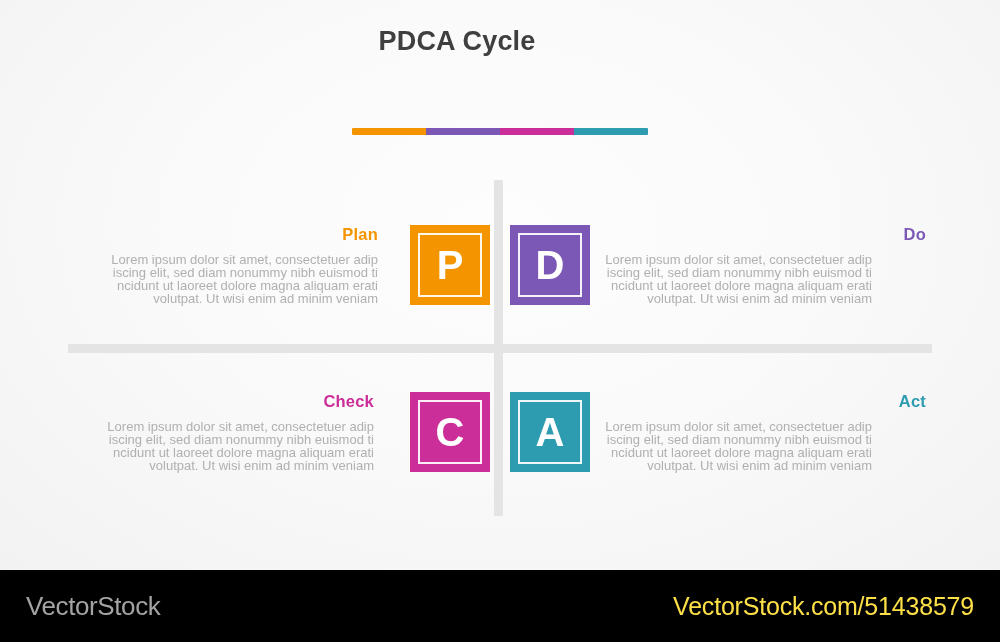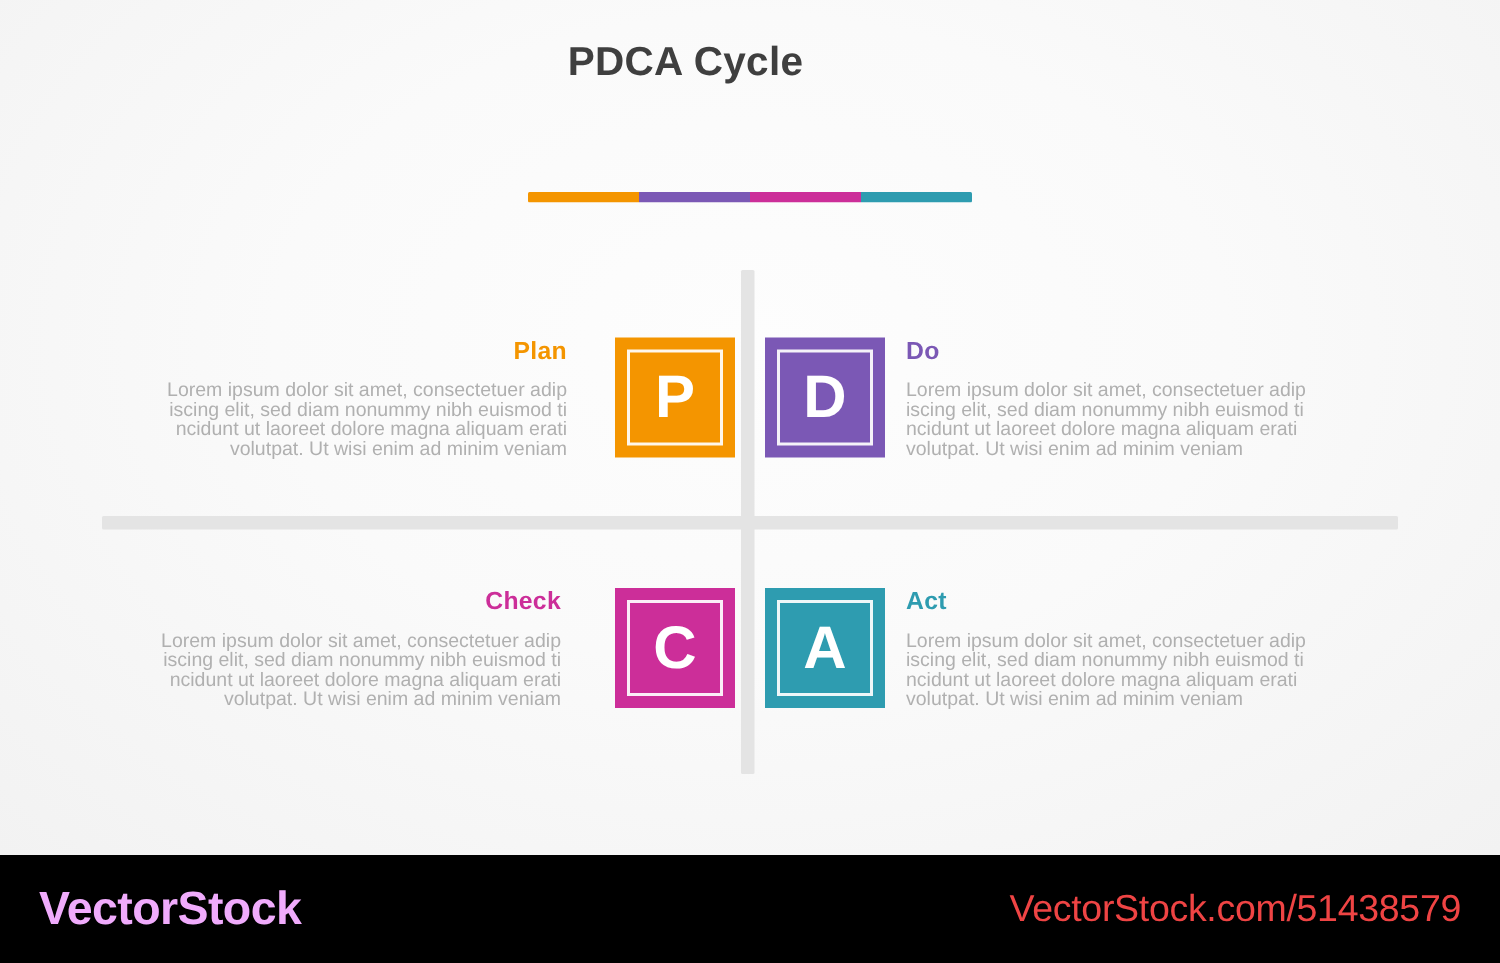--- a/index.html
+++ b/index.html
@@ -84,21 +84,21 @@
   }
   .quad.tl { left:60px;  top:10px;gap:18px;  }
   .quad.tr { left:510px; top:10px;  }
   .quad.bl { left:60px;  top:177px;gap:22px; }
   .quad.br { left:510px; top:177px; }
 
   .quad.right-side { flex-direction:row-reverse; }
 
   .texts { flex:1 1 auto; padding:0 14px; }
   .quad.left-side .texts { text-align:right; }
-  .quad.right-side .texts { text-align:left; }
+  .quad.right-side .texts { text-align:right; }
 
   .q-title {
     font-size:16.5px;
     font-weight:bold;
     margin-bottom:9px;
     letter-spacing:0.2px;
   }
   .q-desc {
     font-size:13px;
     line-height:13px;
@@ -136,27 +136,27 @@
     position:relative;
     width:1000px;
     height:72px;
     background:#000000;
     display:flex;
     align-items:center;
     justify-content:space-between;
     padding:0 26px;
   }
   .footer-logo {
-    color:#f0abfc;
-    font-size:31px;
-    font-weight:700;
+    color:#a3a3a3;
+    font-size:26px;
+    font-weight:400;
     letter-spacing:-0.4px;
   }
   .footer-url {
-    color:#ef4444;
+    color:#fde047;
     font-size:25px;
     font-weight:400;
     letter-spacing:-0.2px;
   }
 </style>
 </head>
 <body>
 
 <div class="canvas">
 

